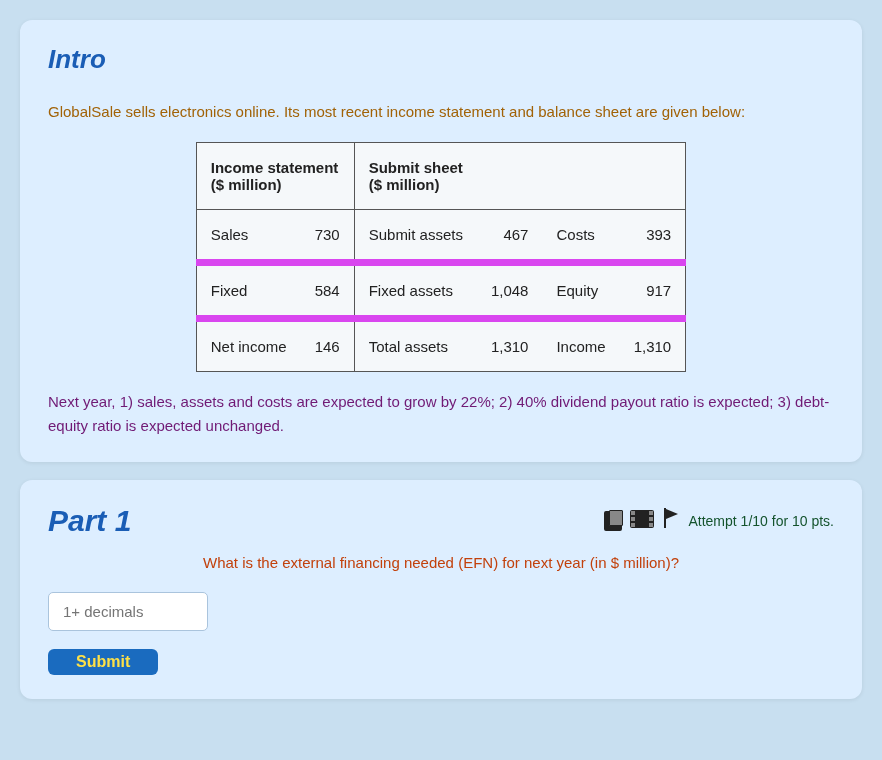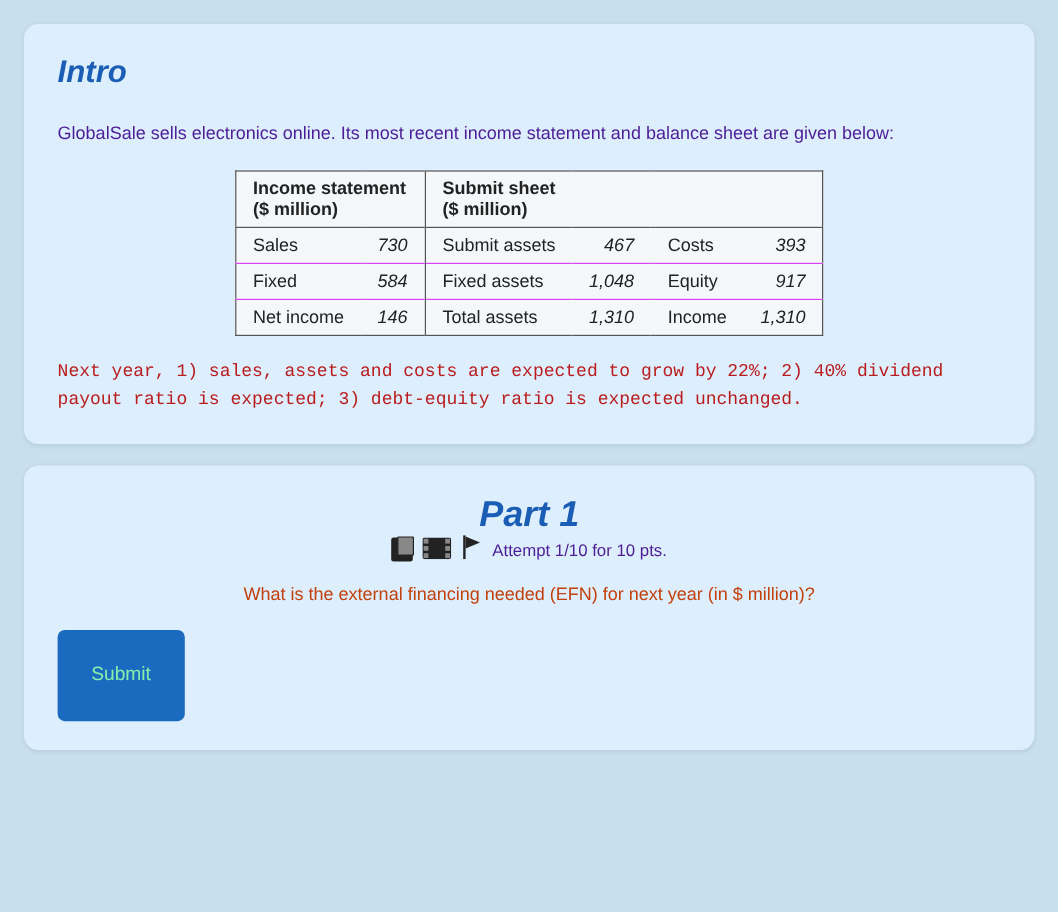--- a/index.html
+++ b/index.html
@@ -22,87 +22,84 @@
 
     .card-title {
       color: #1a5db5;
       font-size: 26px;
       font-weight: 900;
       font-style: italic;
       margin-bottom: 26px;
     }
 
     .intro-text {
-      color: #4c1d95;
+      color: #a16207;
       font-size: 15px;
       line-height: 1.5;
       margin-bottom: 18px;
     }
 
     
     .fin-table-wrap {
       display: flex;
       justify-content: center;
       margin-bottom: 18px;
     }
 
     .fin-table {
       border-collapse: collapse;
       border: 1.5px solid #555;
       background: #f5f8fa;
       font-size: 15px;
     }
 
     .fin-table th, .fin-table td {
-      padding: 6px 14px;
+      padding: 16px 14px;
       text-align: left;
       border: none;
     }
 
     .fin-table thead tr {
       border-bottom: 1.5px solid #555;
     }
 
     .fin-table tbody tr {
-      border-bottom: 1px solid #d946ef;
+      border-bottom: 7px solid #d946ef;
     }
 
     .fin-table tbody tr:last-child {
       border-bottom: none;
     }
 
     .fin-table th {
       font-weight: bold;
       font-size: 15px;
       vertical-align: top;
     }
 
     .fin-table .num {
       text-align: right;
-      font-style: italic;
     }
 
     .fin-table .col-divider {
       border-left: 1.5px solid #555;
     }
 
     .note-text {
-      color: #b91c1c;
+      color: #701a75;
       font-size: 15px;
       line-height: 1.6;
-      font-family: Liberation Mono, monospace;
     }
 
     
     .part-header {
       display: flex;
       align-items: center;
       justify-content: space-between;
       margin-bottom: 14px;
-      flex-direction: column;
     }
 
     .part-title {
       color: #1a5db5;
       font-size: 30px;
       font-weight: 900;
       font-style: italic;
     }
 
     .part-meta {
@@ -128,26 +125,26 @@
       font-size: 15px;
       color: #999;
       width: 160px;
       background: #fff;
       margin-bottom: 18px;
       display: block;
     }
 
     .submit-btn {
       background: #1a6bbf;
-      color: #86efac;
+      color: #fde047;
       border: none;
       border-radius: 6px;
-      padding: 29px 28px;
+      padding: 4px 28px;
       font-size: 16px;
-      font-weight: normal;
+      font-weight: bold;
       cursor: pointer;
     }
   </style>
 </head>
 <body>
 
 <div class="card">
   <div class="card-title">Intro</div>
   <p class="intro-text">GlobalSale sells electronics online. Its most recent income statement and balance sheet are given below:</p>
 
@@ -217,21 +214,22 @@
           <rect x="19" y="13" width="4" height="4" fill="#888"></rect>
         </svg>
       </span>
 
       <span style="cursor:pointer; color:#222; font-size:18px;">
         <svg width="18" height="20" viewBox="0 0 18 20" fill="none">
           <rect x="2" y="0" width="2" height="20" fill="#222"></rect>
           <polygon points="4,1 16,6 4,11" fill="#222"></polygon>
         </svg>
       </span>
-      <span style="font-size:14px; color:#4c1d95; white-space:nowrap;">Attempt 1/10 for 10 pts.</span>
+      <span style="font-size:14px; color:#14532d; white-space:nowrap;">Attempt 1/10 for 10 pts.</span>
     </div>
   </div>
 
   <p class="part-question">What is the external financing needed (EFN) for next year (in $ million)?</p>
 
+  <input class="answer-input" type="text" placeholder="1+ decimals" style="">
 
   <button class="submit-btn">Submit</button>
 </div>
 
 </body></html>

